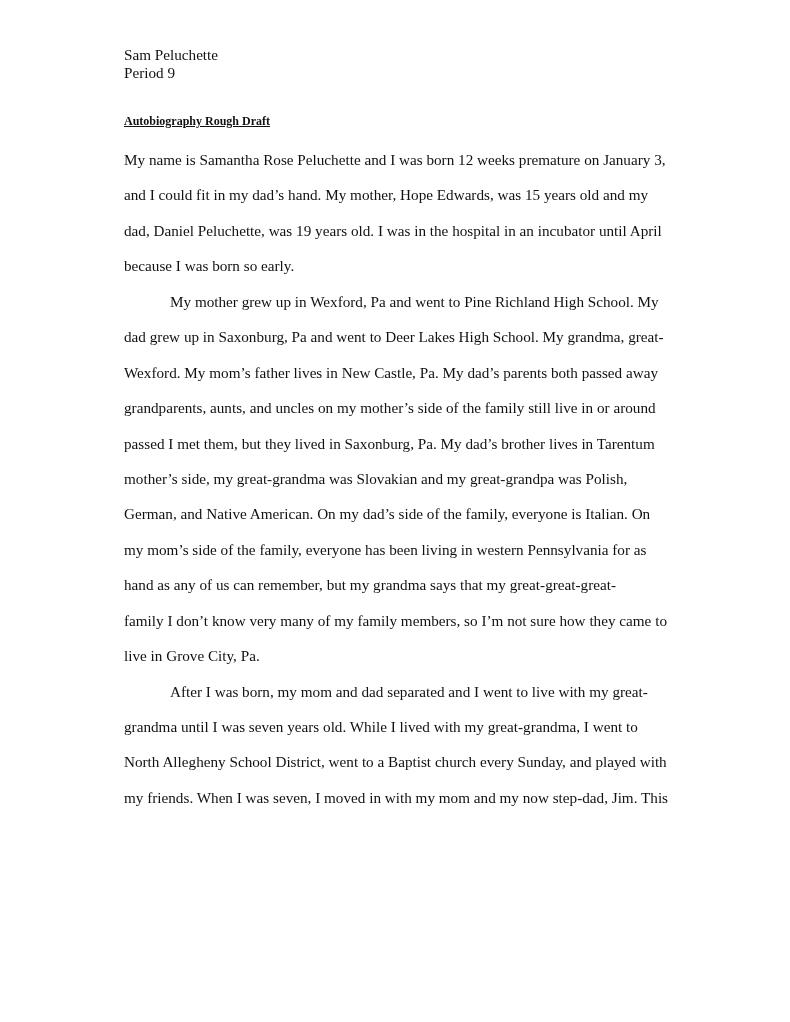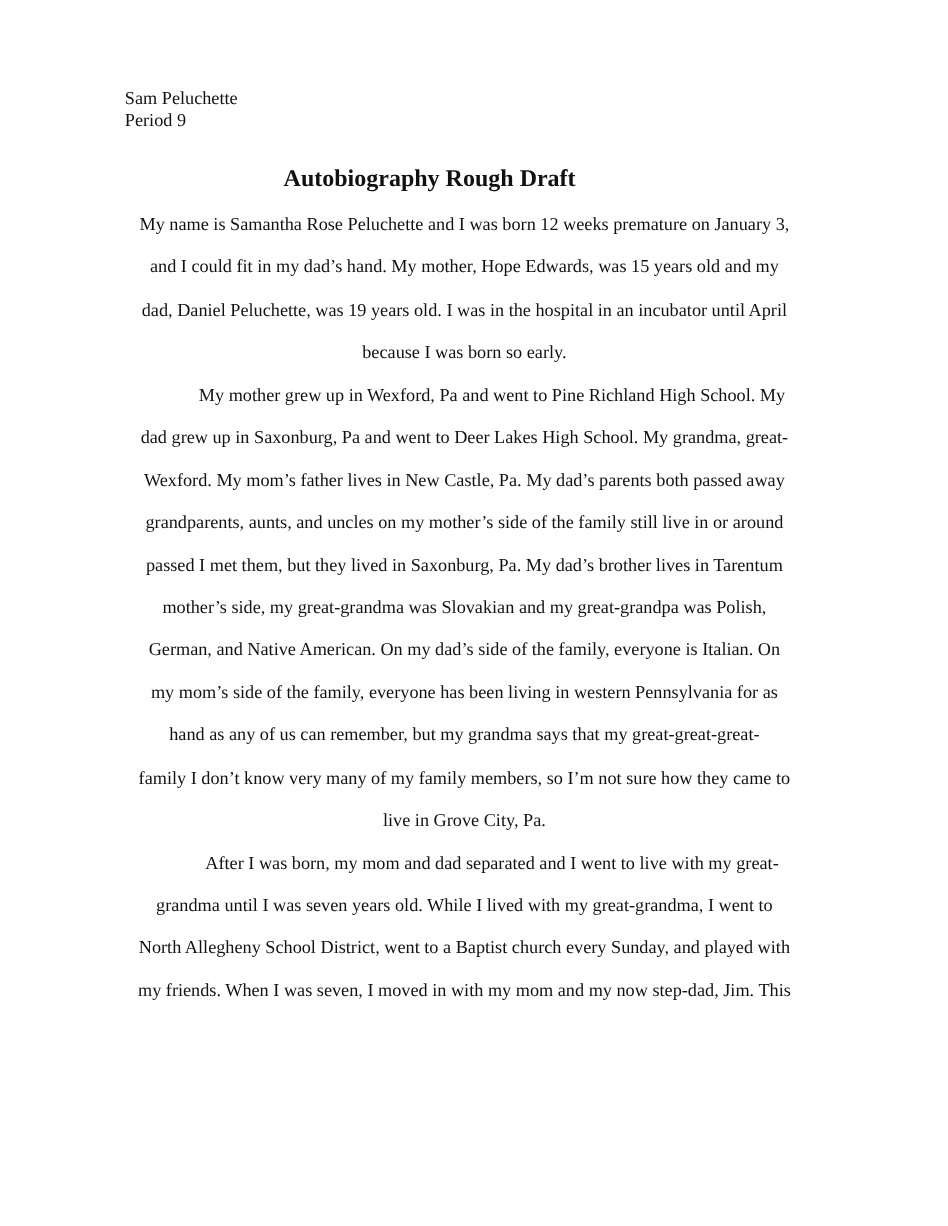--- a/index.html
+++ b/index.html
@@ -10,54 +10,53 @@
     body {
       width: 790px;
       height: 1022px;
       position: relative;
       overflow: hidden;
       font-family: "Liberation Serif", "DejaVu Serif", serif;
       color: #111111;
     }
     .page {
       position: absolute;
-      left: 104px;
+      left: 124px;
       top: 46px;
       width: 566px;
-      margin-top: 28px;
     }
     .header-line {
       font-size: 15.2px;
       line-height: 18px;
       margin: 0;
       white-space: nowrap;
     }
     .title {
-      font-size: 20px;
+      font-size: 12px;
       line-height: 18px;
-      text-align: center;
+      text-align: left;
       margin: 0;
       position: absolute;
       top: 66px;
       left: 0;
       width: 508px;
+      text-decoration: underline;
     }
     .body-text {
       position: absolute;
       top: 96px;
       left: 0;
       width: 566px;
     }
     .line {
       font-size: 15.2px;
       height: 35.45px;
       line-height: 35.45px;
       white-space: nowrap;
       margin: 0;
-      text-align: center;
     }
     .line.indent {
       padding-left: 46px;
     }
   </style>
 </head>
 <body>
 
 <div class="page">
   <p class="header-line">Sam Peluchette</p>

